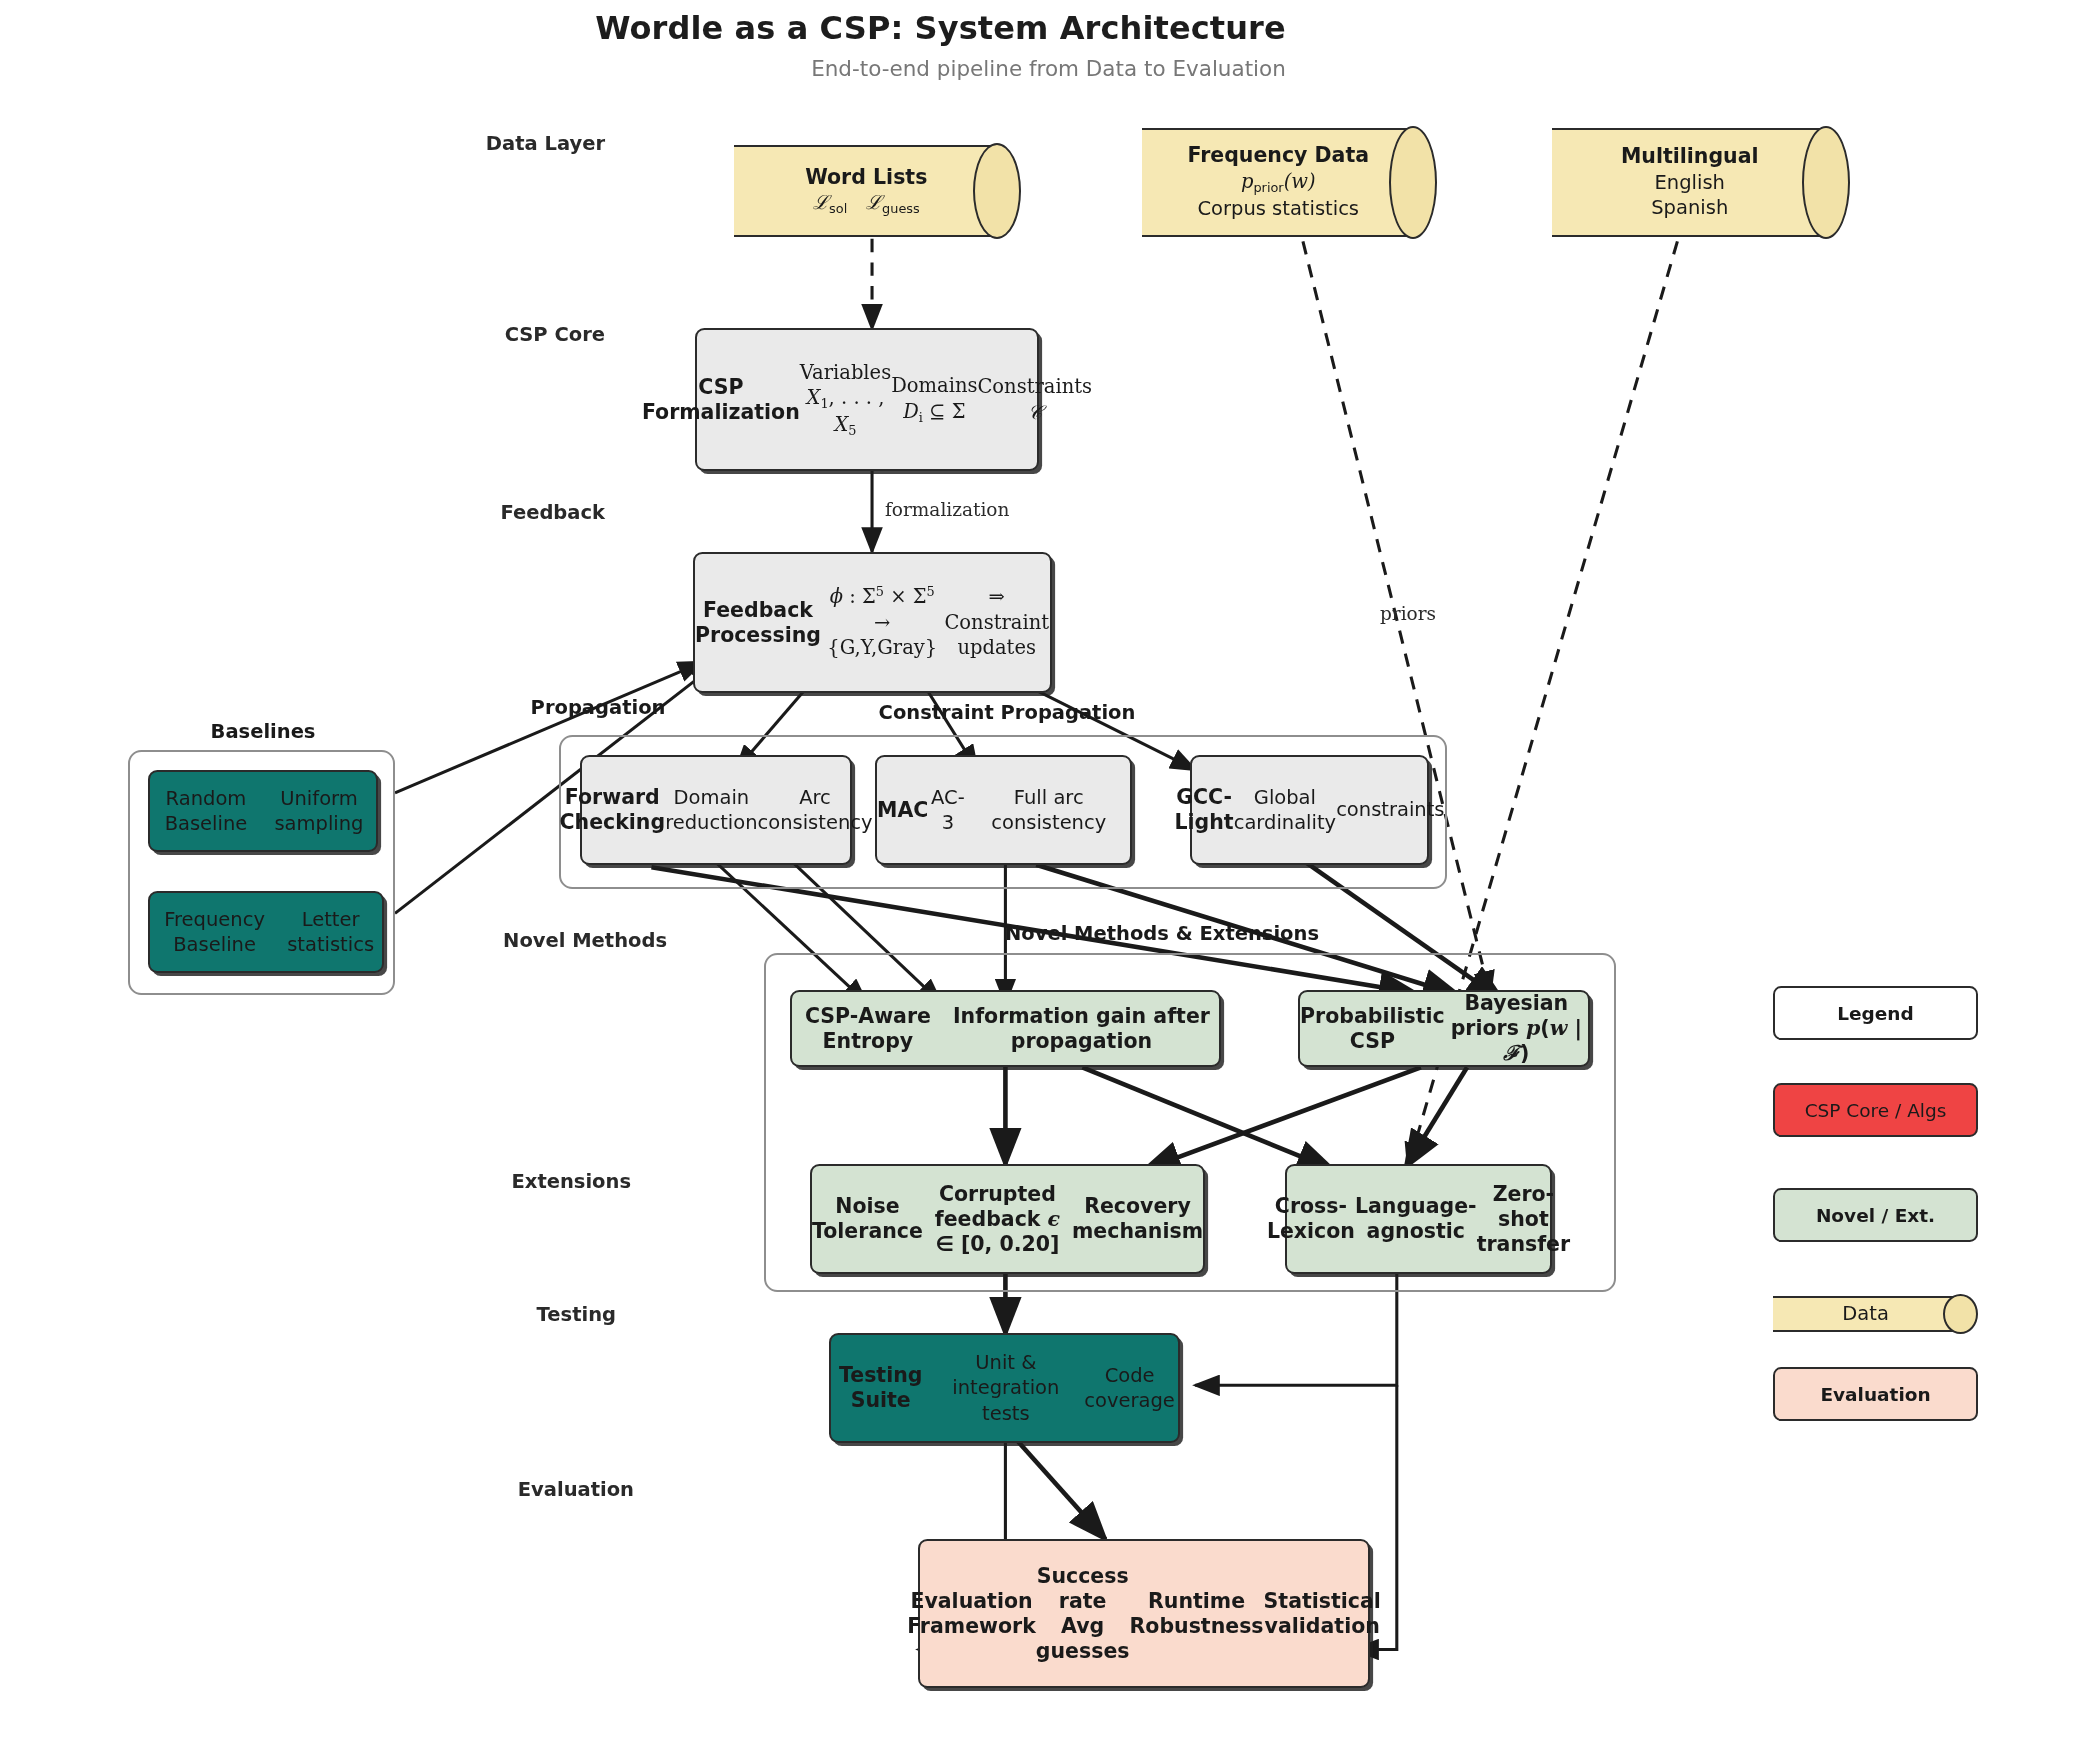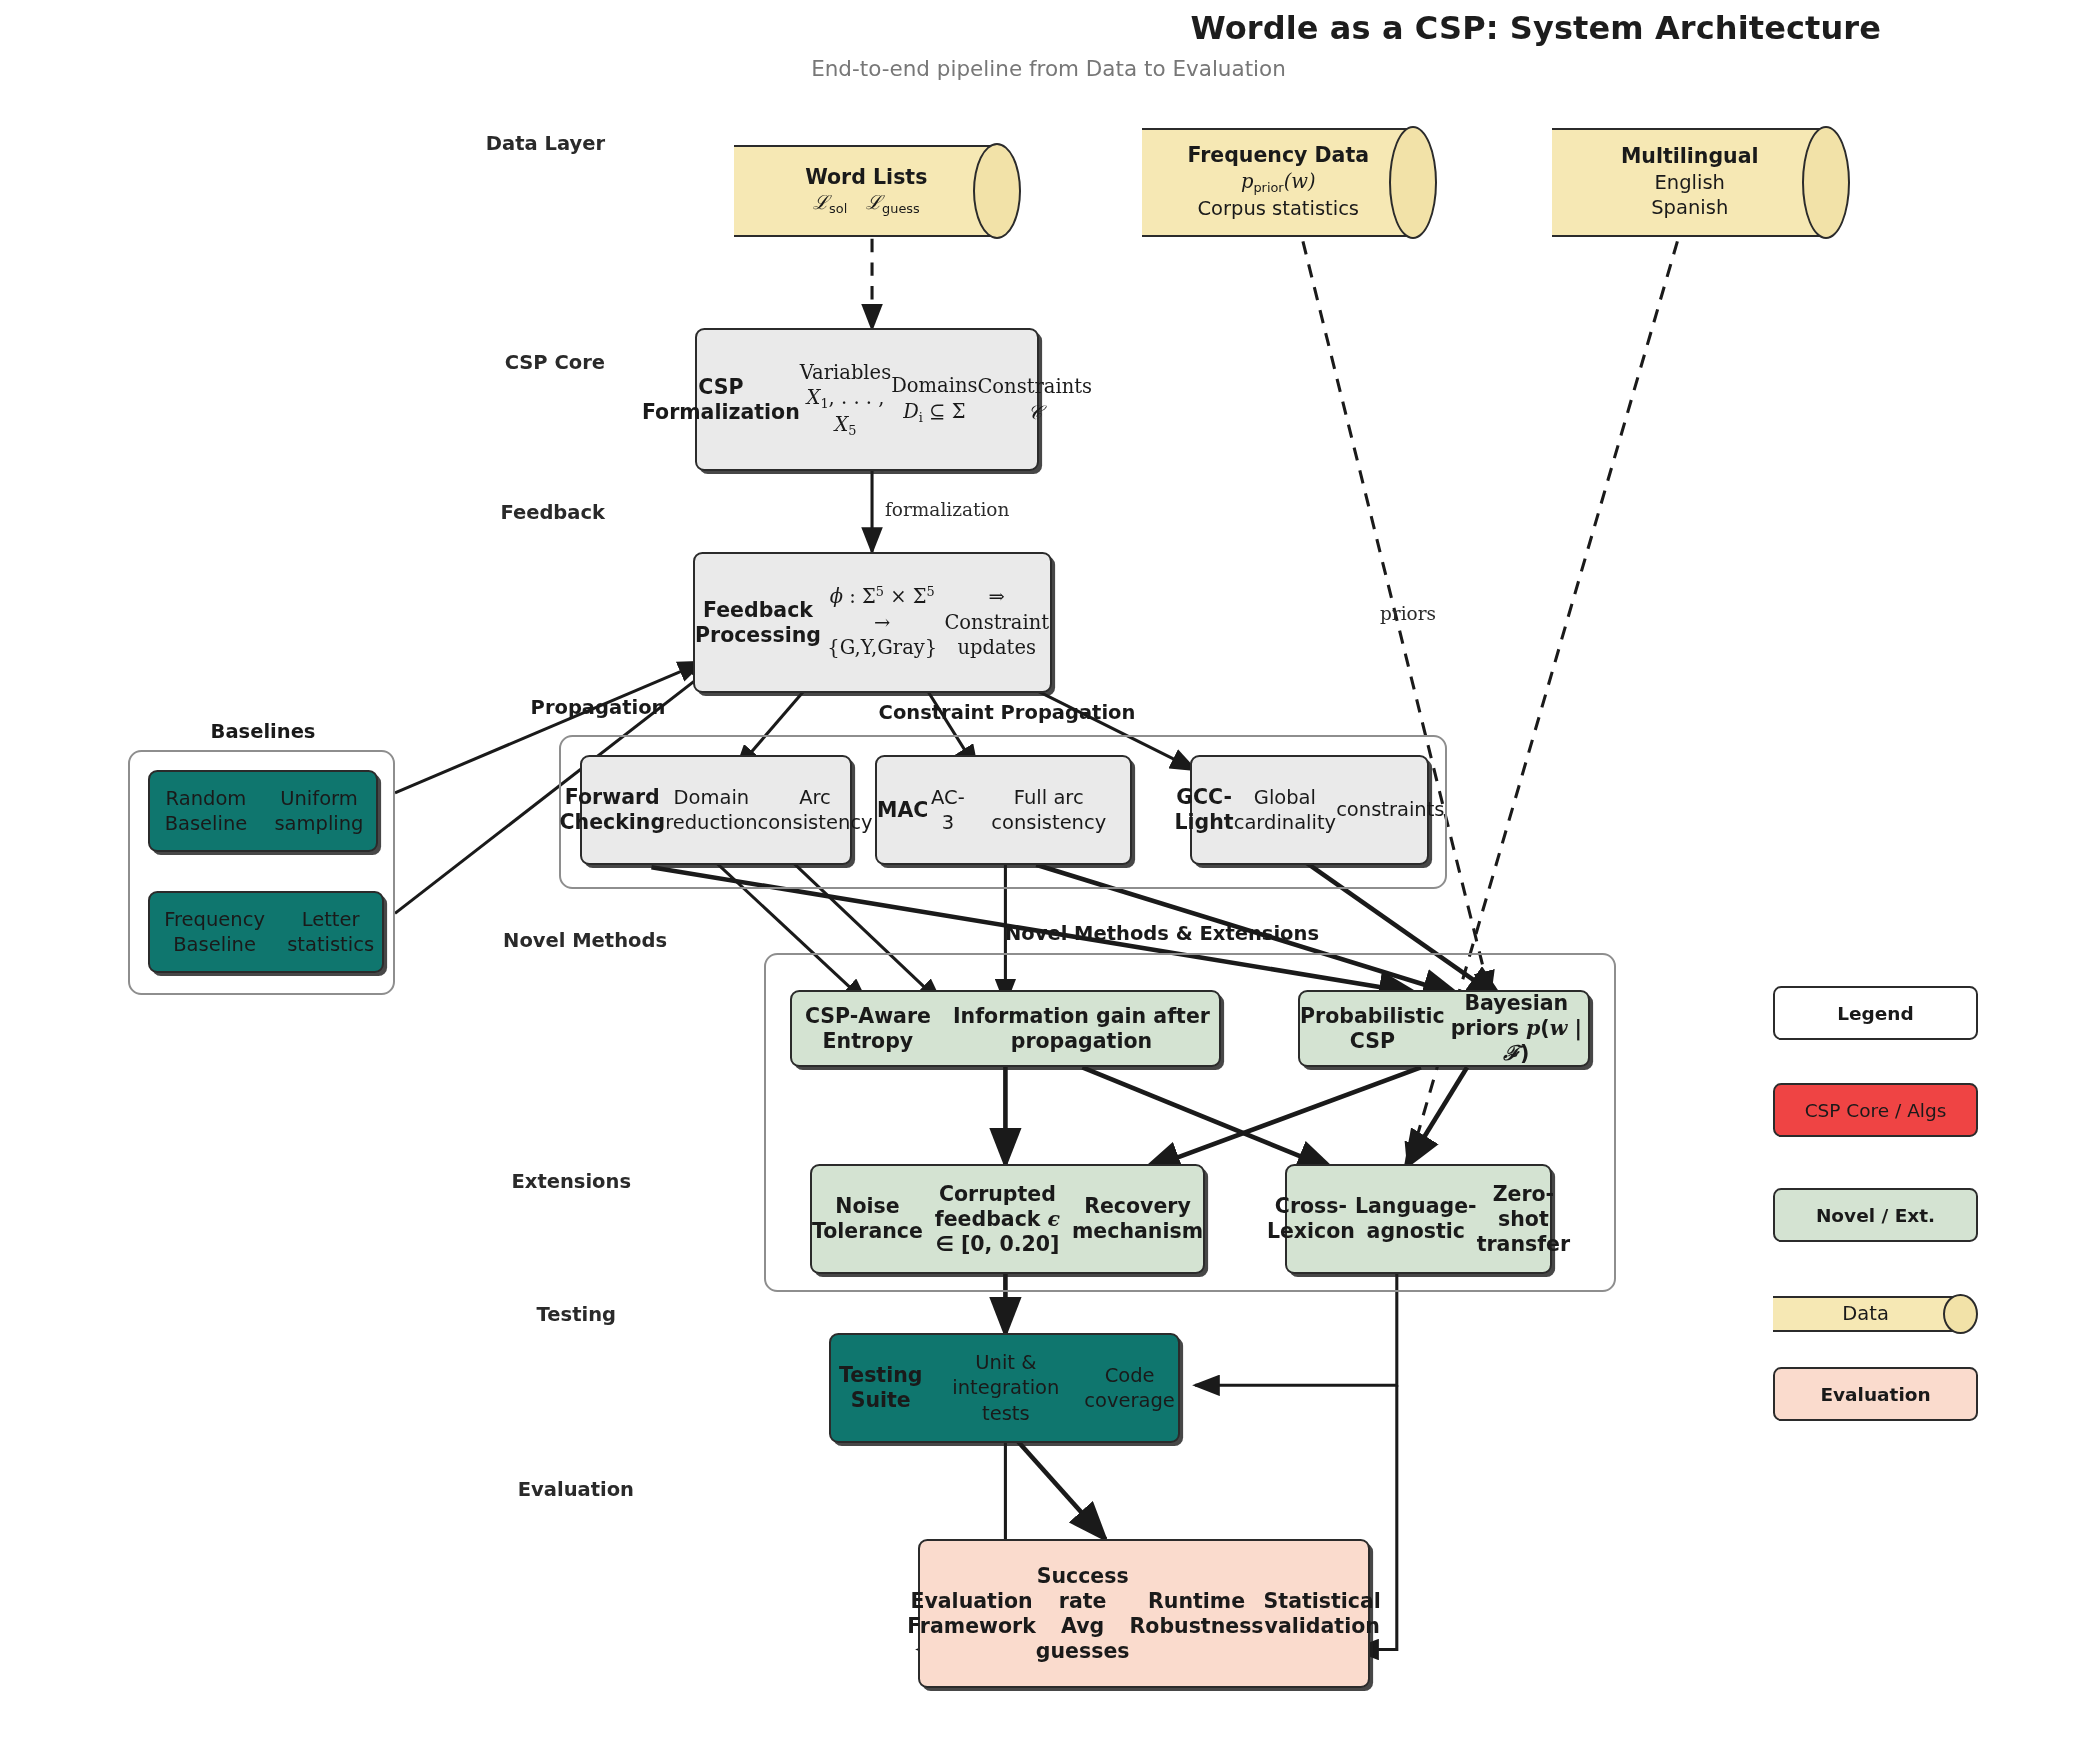--- a/index.html
+++ b/index.html
@@ -1,21 +1,21 @@
 <!DOCTYPE html>
 <html style="font-size:8.2px"><head>
 <meta charset="utf-8">
 <style>
   html,body{margin:0;padding:0;background:#ffffff;}
   body{width:2097px;height:1755px;position:relative;overflow:hidden;
        font-family:"DejaVu Sans","Liberation Sans",sans-serif;color:#1a1a1a;}
   #canvas{position:absolute;left:0;top:0;width:2097px;height:1755px;}
   svg#wires{position:absolute;left:0;top:0;width:2097px;height:1755px;pointer-events:none;}
 
-  .title{position:absolute;left:0;top:9.2px;width:1881px;text-align:right;
+  .title{position:absolute;left:0;top:9.2px;width:1881px;text-align:center;
          font-size:32px;font-weight:bold;color:#1d1d1d;letter-spacing:0.1px;}
   .subtitle{position:absolute;left:0;top:56px;width:2097px;text-align:center;
             font-size:21.5px;color:#777777;}
 
   
   .layer-label{position:absolute;font-size:19.5px;font-weight:bold;color:#2a2a2a;
                text-align:right;transform:translate(-100%,-50%);white-space:nowrap;}
   .grp-label{position:absolute;font-size:19.5px;font-weight:bold;color:#1a1a1a;
              transform:translate(-50%,-50%);white-space:nowrap;z-index:6;}
   .edge-label{position:absolute;font-size:18.5px;color:#2b2b2b;white-space:nowrap;
@@ -117,21 +117,21 @@
 
       <path d="M2723,2460 L2723,2700 L2330,2700" stroke-width="6" marker-end="url(#ah)"></path>
 
       <path d="M2723,2700 L2723,3215 L2640,3215" stroke-width="6" marker-end="url(#ah)"></path>
 
       <path d="M1960,2810 L1960,3215 L1790,3215" stroke-width="6" marker-end="url(#ah)"></path>
     </g>
   </svg>
 
   <div class="layer-label" style="left:605px;top:143px">Data Layer</div>
-  <div class="layer-label" style="left:605px;top:362px">CSP Core</div>
+  <div class="layer-label" style="left:605px;top:334px">CSP Core</div>
   <div class="layer-label" style="left:605px;top:512px">Feedback</div>
   <div class="layer-label" style="left:667px;top:940px">Novel Methods</div>
   <div class="layer-label" style="left:631px;top:1181px">Extensions</div>
   <div class="layer-label" style="left:616px;top:1314px">Testing</div>
   <div class="layer-label" style="left:634px;top:1489px">Evaluation</div>
 
   <div class="grp-label" style="left:263px;top:731px">Baselines</div>
   <div class="grp-label" style="left:598px;top:707px">Propagation</div>
   <div class="grp-label" style="left:1007px;top:712px">Constraint Propagation</div>
   <div class="grp-label" style="left:1162px;top:933px">Novel Methods &amp; Extensions</div>

